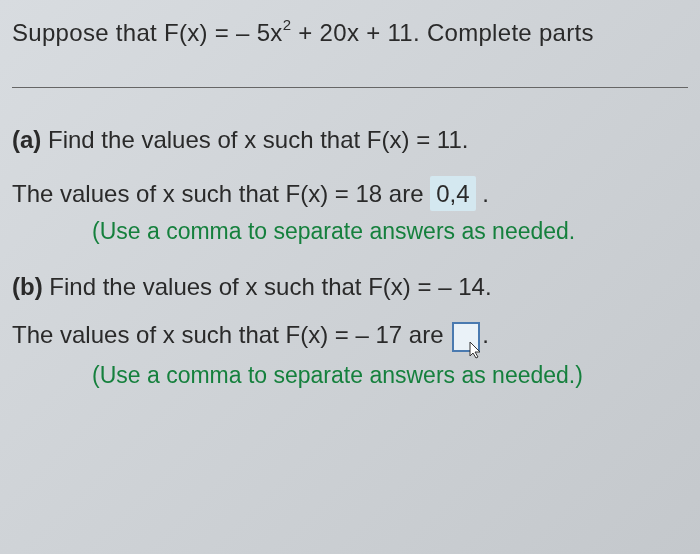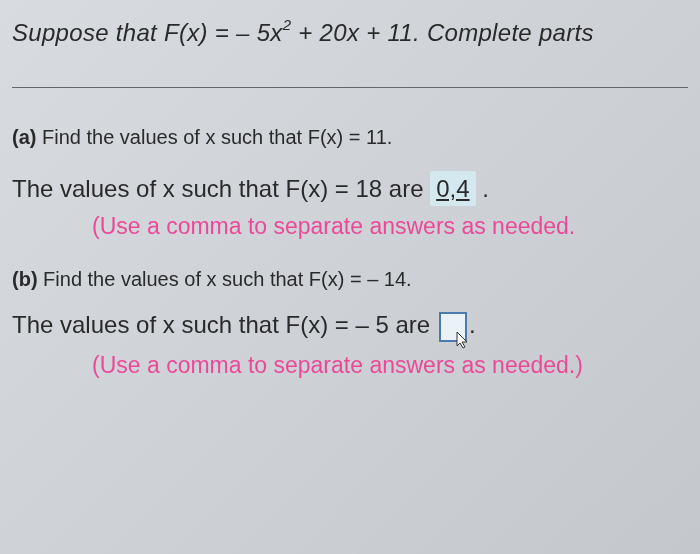--- a/index.html
+++ b/index.html
@@ -14,55 +14,53 @@
       font-family: Arial, sans-serif;
       color: #2a2a2a;
       padding: 18px 12px;
       overflow: hidden;
       position: relative;
     }
     .problem-statement {
       font-size: 24px;
       margin-bottom: 40px;
       letter-spacing: 0.3px;
-      font-style: italic;
     }
     .sup {
       font-size: 15px;
       vertical-align: super;
       position: relative;
       top: -2px;
     }
     .divider {
       border: none;
       border-top: 1.5px solid #666;
       margin: 0 0 38px 0;
       width: 100%;
     }
     .part-heading {
-      font-size: 20px;
+      font-size: 24px;
       margin-bottom: 26px;
     }
     .part-label {
       font-weight: bold;
     }
     .answer-line {
       font-size: 24px;
       margin-bottom: 10px;
     }
     .answer-filled {
       background: #d4e8f0;
       padding: 4px 6px;
       border-radius: 2px;
       color: #2a2a2a;
-      text-decoration: underline;
     }
     .instruction {
       font-size: 23px;
-      color: #ec4899;
+      color: #15803d;
       margin-left: 80px;
       margin-bottom: 28px;
     }
     .answer-box {
       display: inline-block;
       width: 28px;
       height: 30px;
       border: 2px solid #4a7ab0;
       background: #eaf2f8;
       vertical-align: middle;
@@ -101,21 +99,21 @@
   <span>The values of x such that F(x) = 18 are </span><span class="answer-filled">0,4</span><span> .</span>
 </div>
 
 <div class="instruction">(Use a comma to separate answers as needed.</div>
 
 <div class="part-heading part-b-heading">
   <span class="part-label">(b)</span><span> Find the values of x such that F(x) = – 14.</span>
 </div>
 
 <div class="answer-line">
-  <span>The values of x such that F(x) = – 5 are </span><span class="answer-box">
+  <span>The values of x such that F(x) = – 17 are </span><span class="answer-box">
     <span class="cursor-icon">
       <svg viewBox="0 0 16 20">
         <path d="M2 2 L2 16 L5 13 L8 18 L10 17 L7 12 L12 12 Z" fill="#fff" stroke="#333" stroke-width="1"></path>
       </svg>
     </span>
   </span><span>.</span>
 </div>
 
 <div class="instruction">(Use a comma to separate answers as needed.)</div>
 

